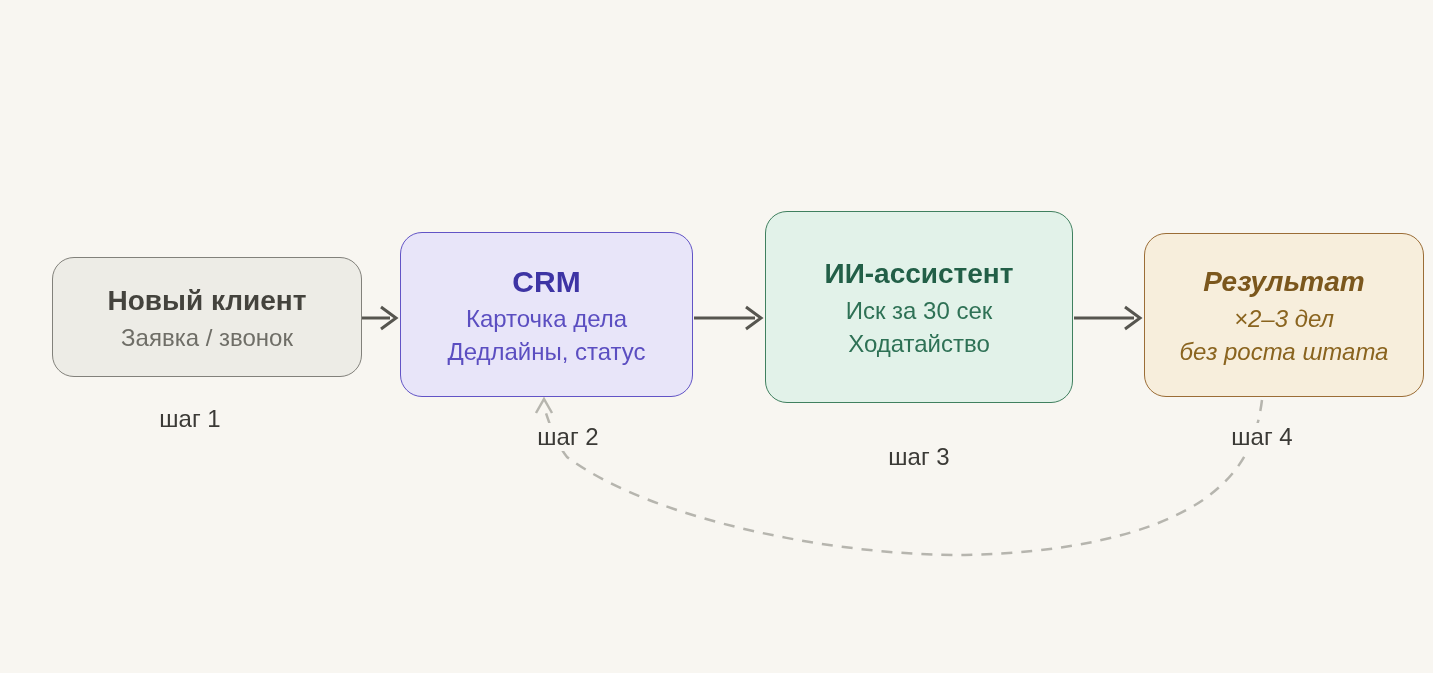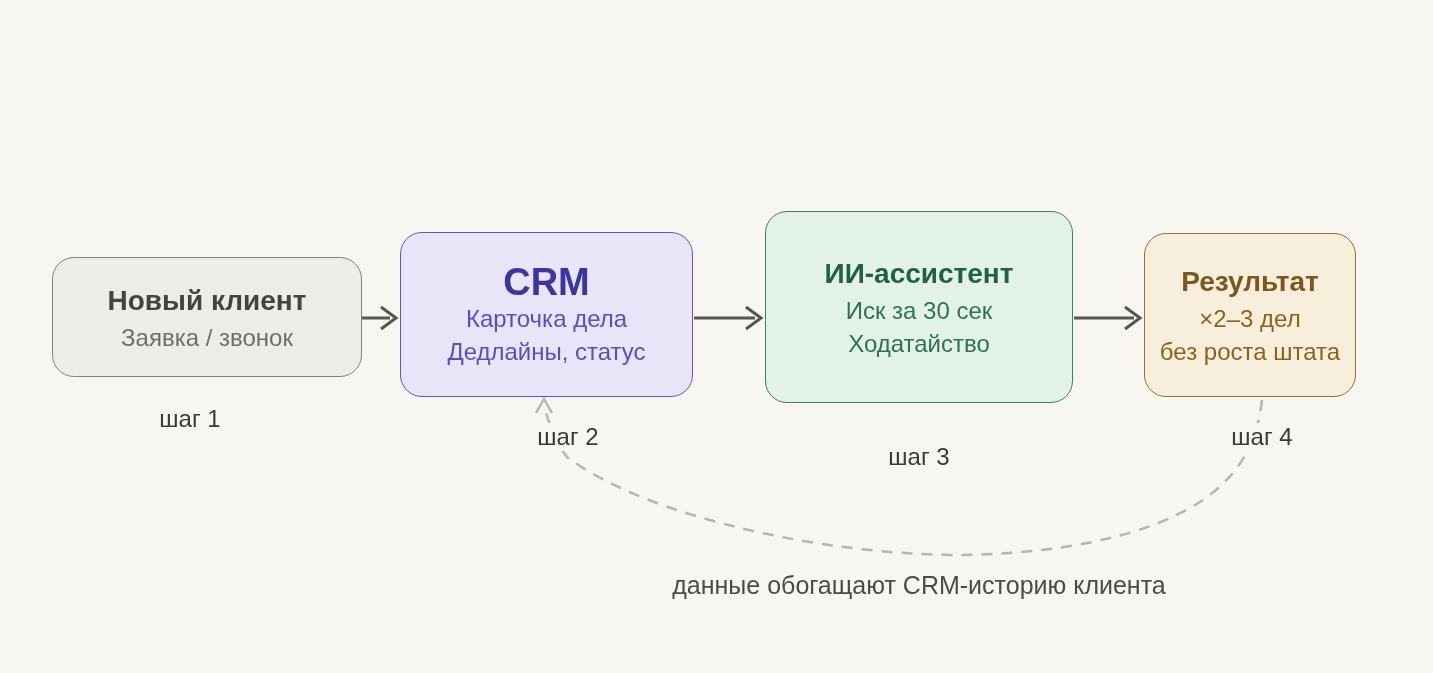--- a/index.html
+++ b/index.html
@@ -45,28 +45,28 @@
     font-size: 24px;
     line-height: 33px;
     white-space: nowrap;
   }
   
   #node-1 { left: 52px; top: 257px; width: 310px; height: 120px; background: #edece6; border-color: #82817b; }
   #node-1 .node-title { color: #44433d; }
   #node-1 .node-line  { color: #6f6e67; }
   
   #node-2 { left: 400px; top: 232px; width: 293px; height: 165px; background: #e8e5f9; border-color: #6254c6; }
-  #node-2 .node-title { color: #3d34a4; font-size: 38px; }
+  #node-2 .node-title { color: #3d34a4; font-size: 30px; }
   #node-2 .node-line  { color: #5b4ec1; }
   
   #node-3 { left: 765px; top: 211px; width: 308px; height: 192px; background: #e2f2e9; border-color: #40805f; }
   #node-3 .node-title { color: #225f47; }
   #node-3 .node-line  { color: #2e7155; }
   
-  #node-4 { left: 1144px; top: 233px; width: 212px; height: 164px; background: #f7eedc; border-color: #9b6d36; }
+  #node-4 { left: 1144px; top: 233px; width: 280px; height: 164px; background: #f7eedc; border-color: #9b6d36; font-style: italic; }
   #node-4 .node-title { color: #7b571d; }
   #node-4 .node-line  { color: #8a641f; }
 
   .step-label {
     position: absolute;
     z-index: 3;
     font-size: 24px;
     line-height: 28px;
     color: #3b3a36;
     background: #f8f6f1;
@@ -134,15 +134,14 @@
     <div class="node-title">Результат</div>
     <div class="node-line">×2–3 дел</div>
     <div class="node-line">без роста штата</div>
   </div>
 
   <div class="step-label" id="step-label-1">шаг 1</div>
   <div class="step-label" id="step-label-2">шаг 2</div>
   <div class="step-label" id="step-label-3">шаг 3</div>
   <div class="step-label" id="step-label-4">шаг 4</div>
 
-  <div class="caption">данные обогащают CRM-историю клиента</div>
 
 </div>
 
 </body></html>

